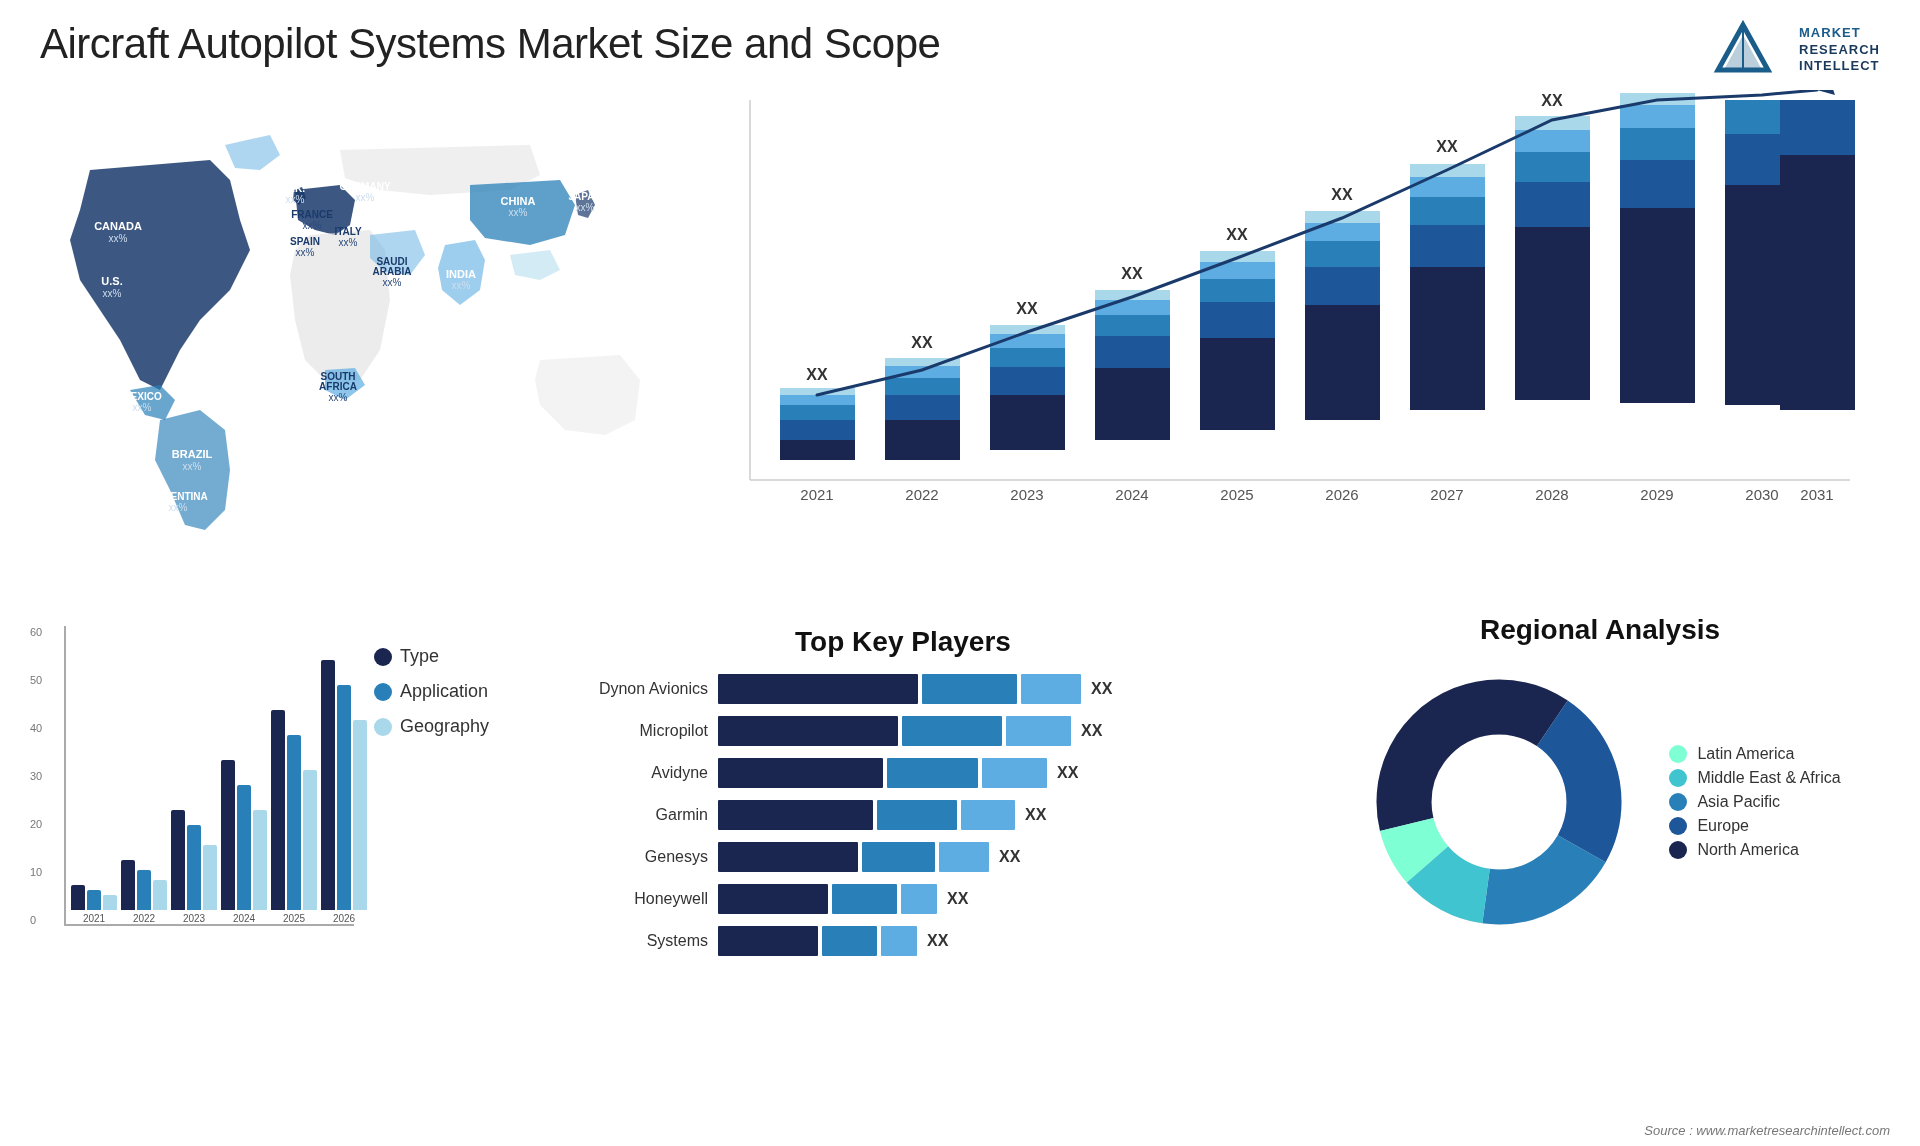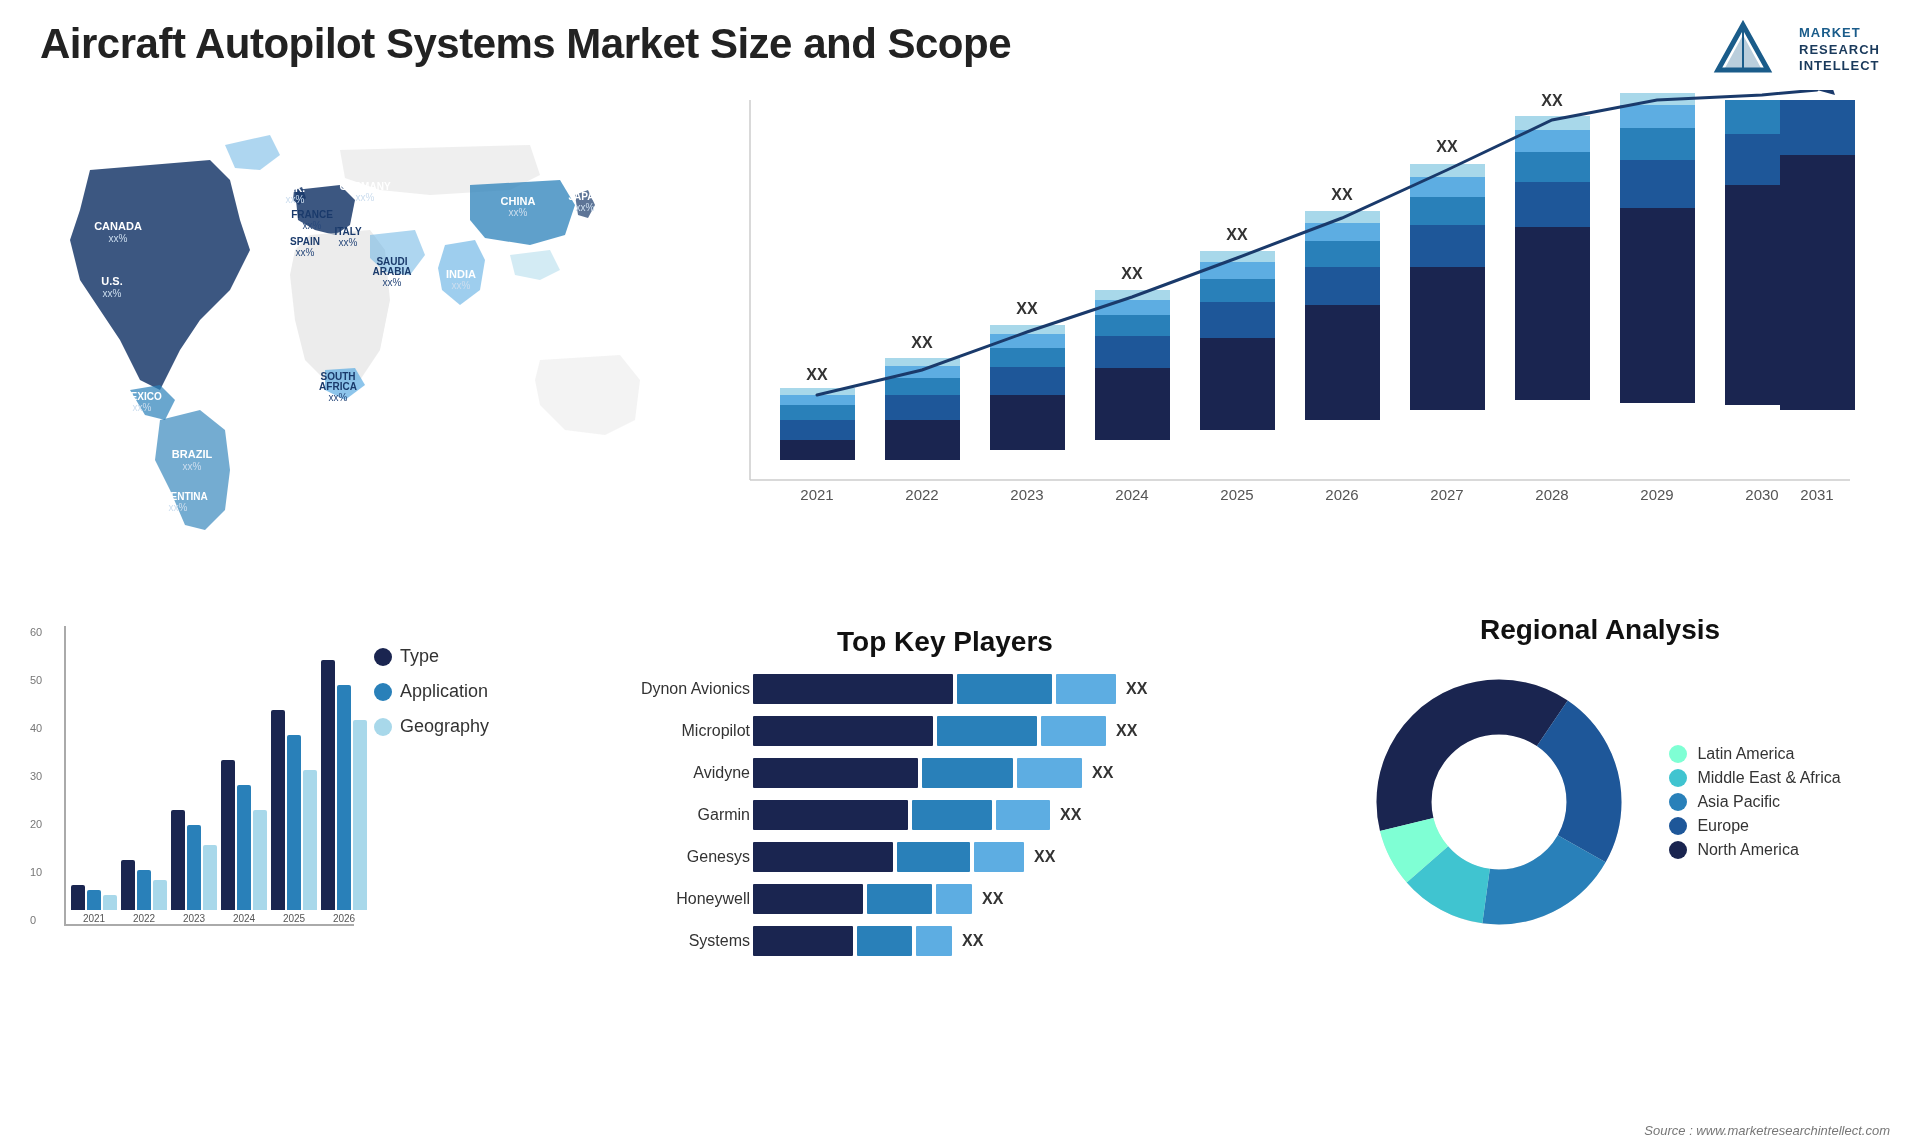--- a/index.html
+++ b/index.html
@@ -17,21 +17,21 @@
       position: absolute;
       top: 20px;
       left: 40px;
       right: 40px;
       display: flex;
       justify-content: space-between;
       align-items: flex-start;
     }
     .main-title {
       font-size: 42px;
-      font-weight: 700;
+      font-weight: 400;
       color: #222;
       letter-spacing: -0.5px;
     }
     .logo-area {
       display: flex;
       align-items: center;
       gap: 26px;
     }
     .logo-icon {
       width: 60px;
@@ -71,21 +71,21 @@
     .bottom-left {
       position: absolute;
       bottom: 20px;
       left: 30px;
       width: 550px;
       height: 500px;
     }
     .bottom-mid {
       position: absolute;
       bottom: 20px;
-      left: 620px;
+      left: 578px;
       width: 650px;
       height: 500px;
     }
     .bottom-right {
       position: absolute;
       bottom: 32px;
       right: 30px;
       width: 580px;
       height: 500px;
     }
@@ -125,21 +125,21 @@
     
     .players-list {
       display: flex;
       flex-direction: column;
       gap: 12px;
       margin-top: 10px;
     }
     .player-row {
       display: flex;
       align-items: center;
-      gap: 3px;
+      gap: 10px;
     }
     .player-name {
       width: 130px;
       font-size: 16px;
       color: #333;
       text-align: right;
       flex-shrink: 0;
     }
     .player-bar-wrap {
       flex: 1;

